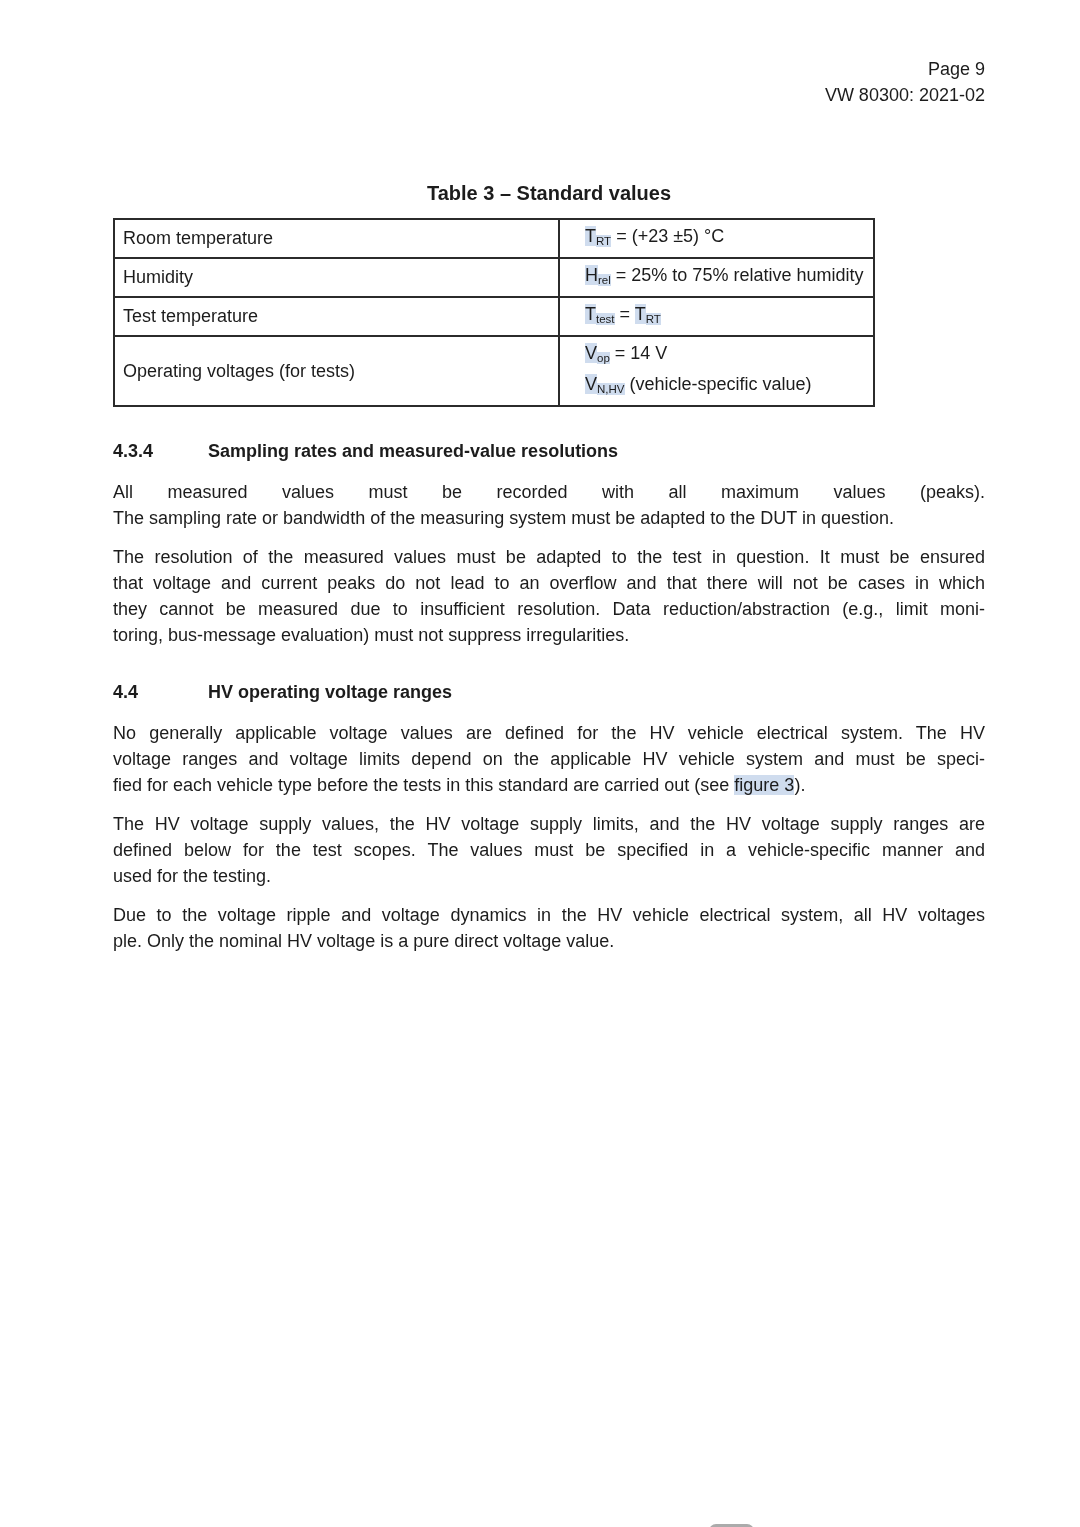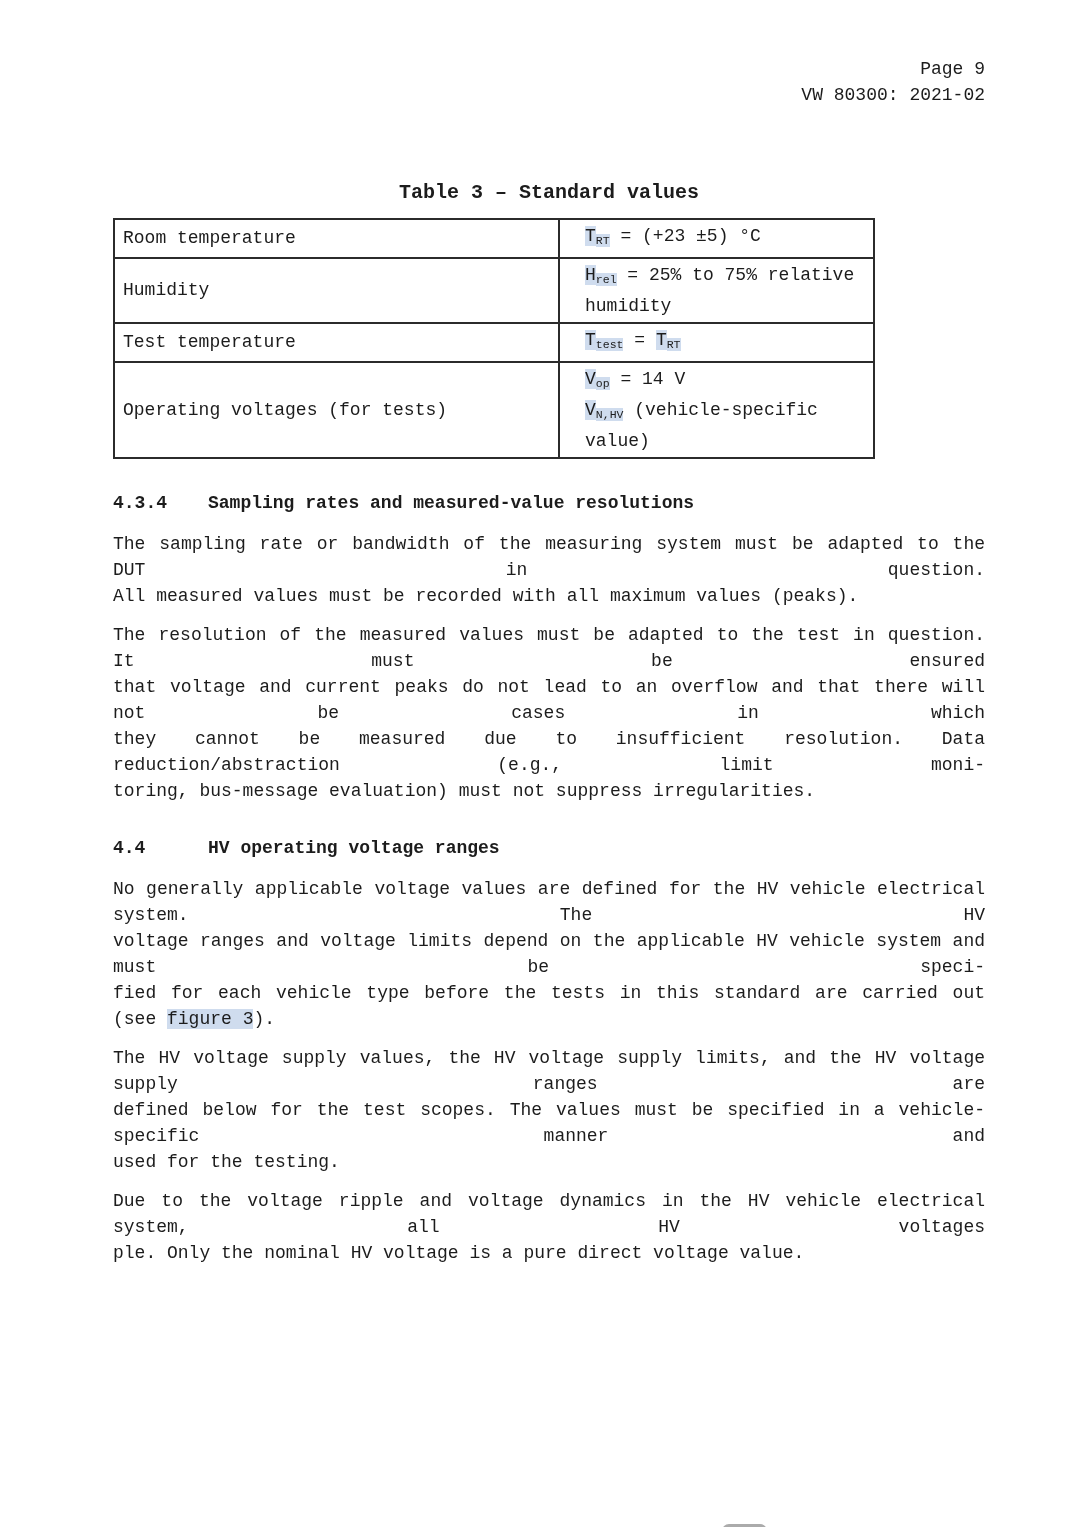--- a/index.html
+++ b/index.html
@@ -6,21 +6,21 @@
     --text:#1c1c1c;
     --hl:#cfdcee;
     --border:#2b2b2b;
     --wm:#c2c2c2;
   }
   html,body{margin:0;padding:0;background:#ffffff;}
   .page{
     position:relative;
     width:1080px;height:1527px;
     background:#ffffff;
-    font-family:Liberation Mono, monospace;
+    font-family:Liberation Sans, sans-serif;
     color:var(--text);
     overflow:hidden;
   }
   .content{padding:56px 95px 0 113px;}
   .header{text-align:right;font-size:18px;line-height:26px;}
   .table-title{
     margin-top:72px;
     text-align:center;
     font-weight:bold;
     font-size:20px;
@@ -123,22 +123,22 @@
           </tr>
         </tbody>
     </table>
 
     <div>
         <div class="heading">
           <span class="h-num">4.3.4</span>
           <span>Sampling rates and measured-value resolutions</span>
         </div>
         <div class="para">
+          <div class="line"><span class="seg">All measured values must be recorded with all maximum values (peaks).</span></div>
           <div class="line"><span class="seg">The sampling rate or bandwidth of the measuring system must be adapted to the DUT in question.</span></div>
-          <div class="line"><span class="seg">All measured values must be recorded with all maximum values (peaks).</span></div>
         </div>
         <div class="para">
           <div class="line"><span class="seg">The resolution of the measured values must be adapted to the test in question. It must be ensured</span></div>
           <div class="line"><span class="seg">that voltage and current peaks do not lead to an overflow and that there will not be cases in which</span></div>
           <div class="line"><span class="seg">they cannot be measured due to insufficient resolution. Data reduction/abstraction (e.g., limit moni-</span></div>
           <div class="line"><span class="seg">toring, bus-message evaluation) must not suppress irregularities.</span></div>
         </div>
         <div class="heading">
           <span class="h-num">4.4</span>
           <span>HV operating voltage ranges</span>

